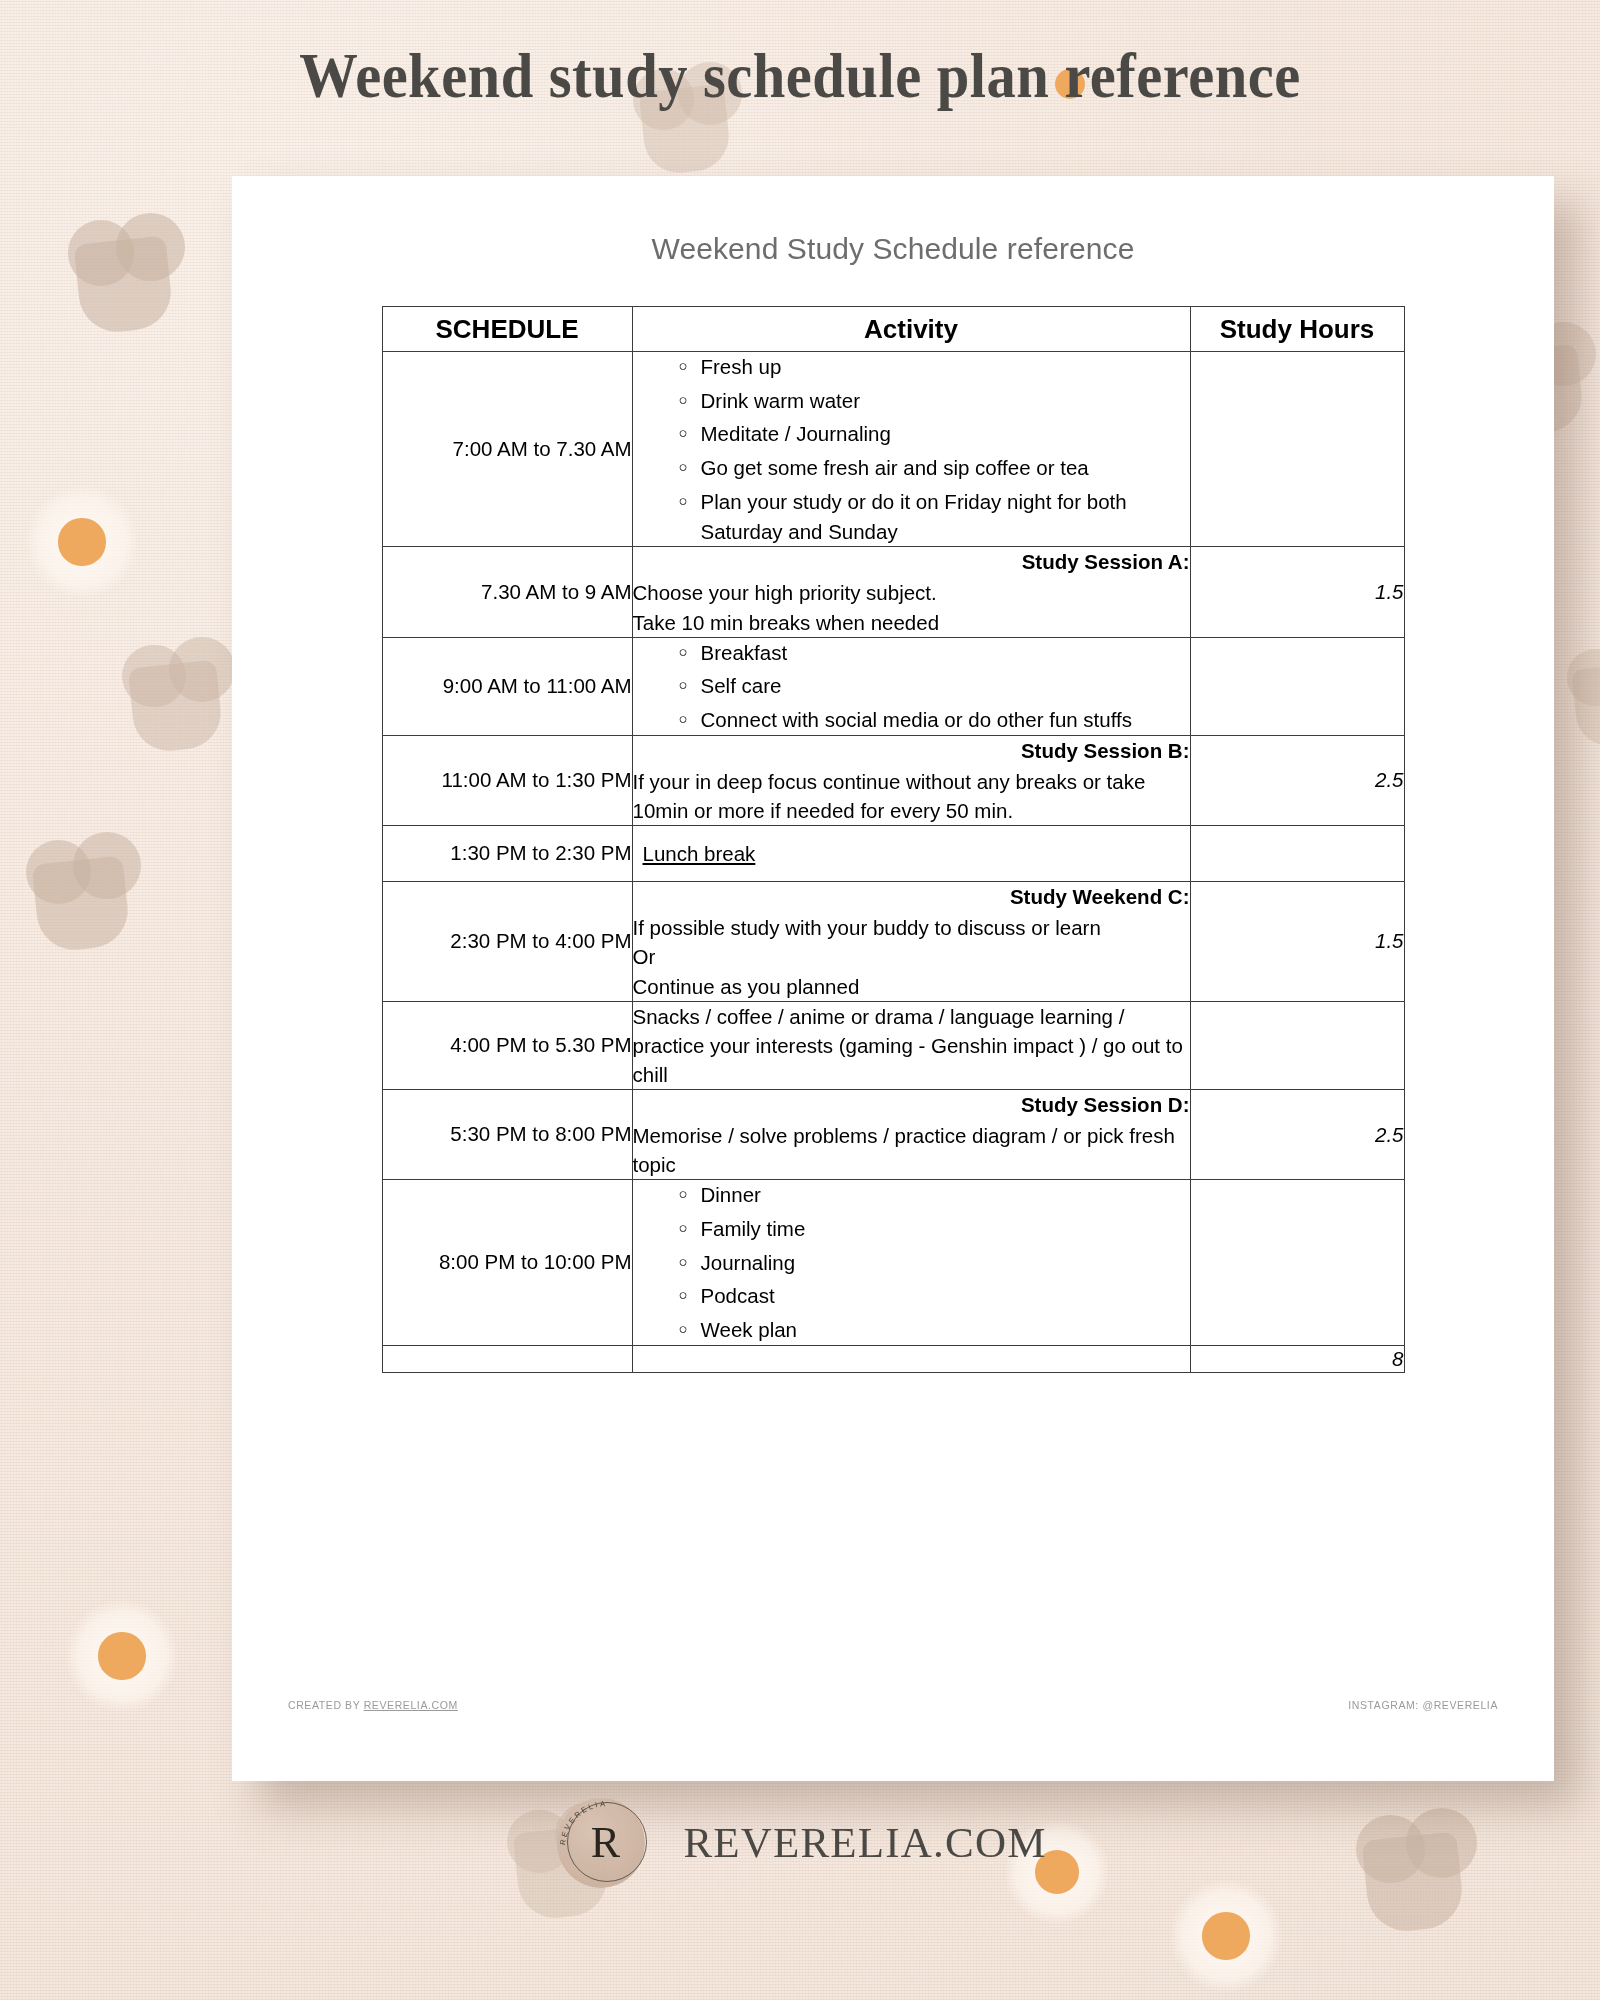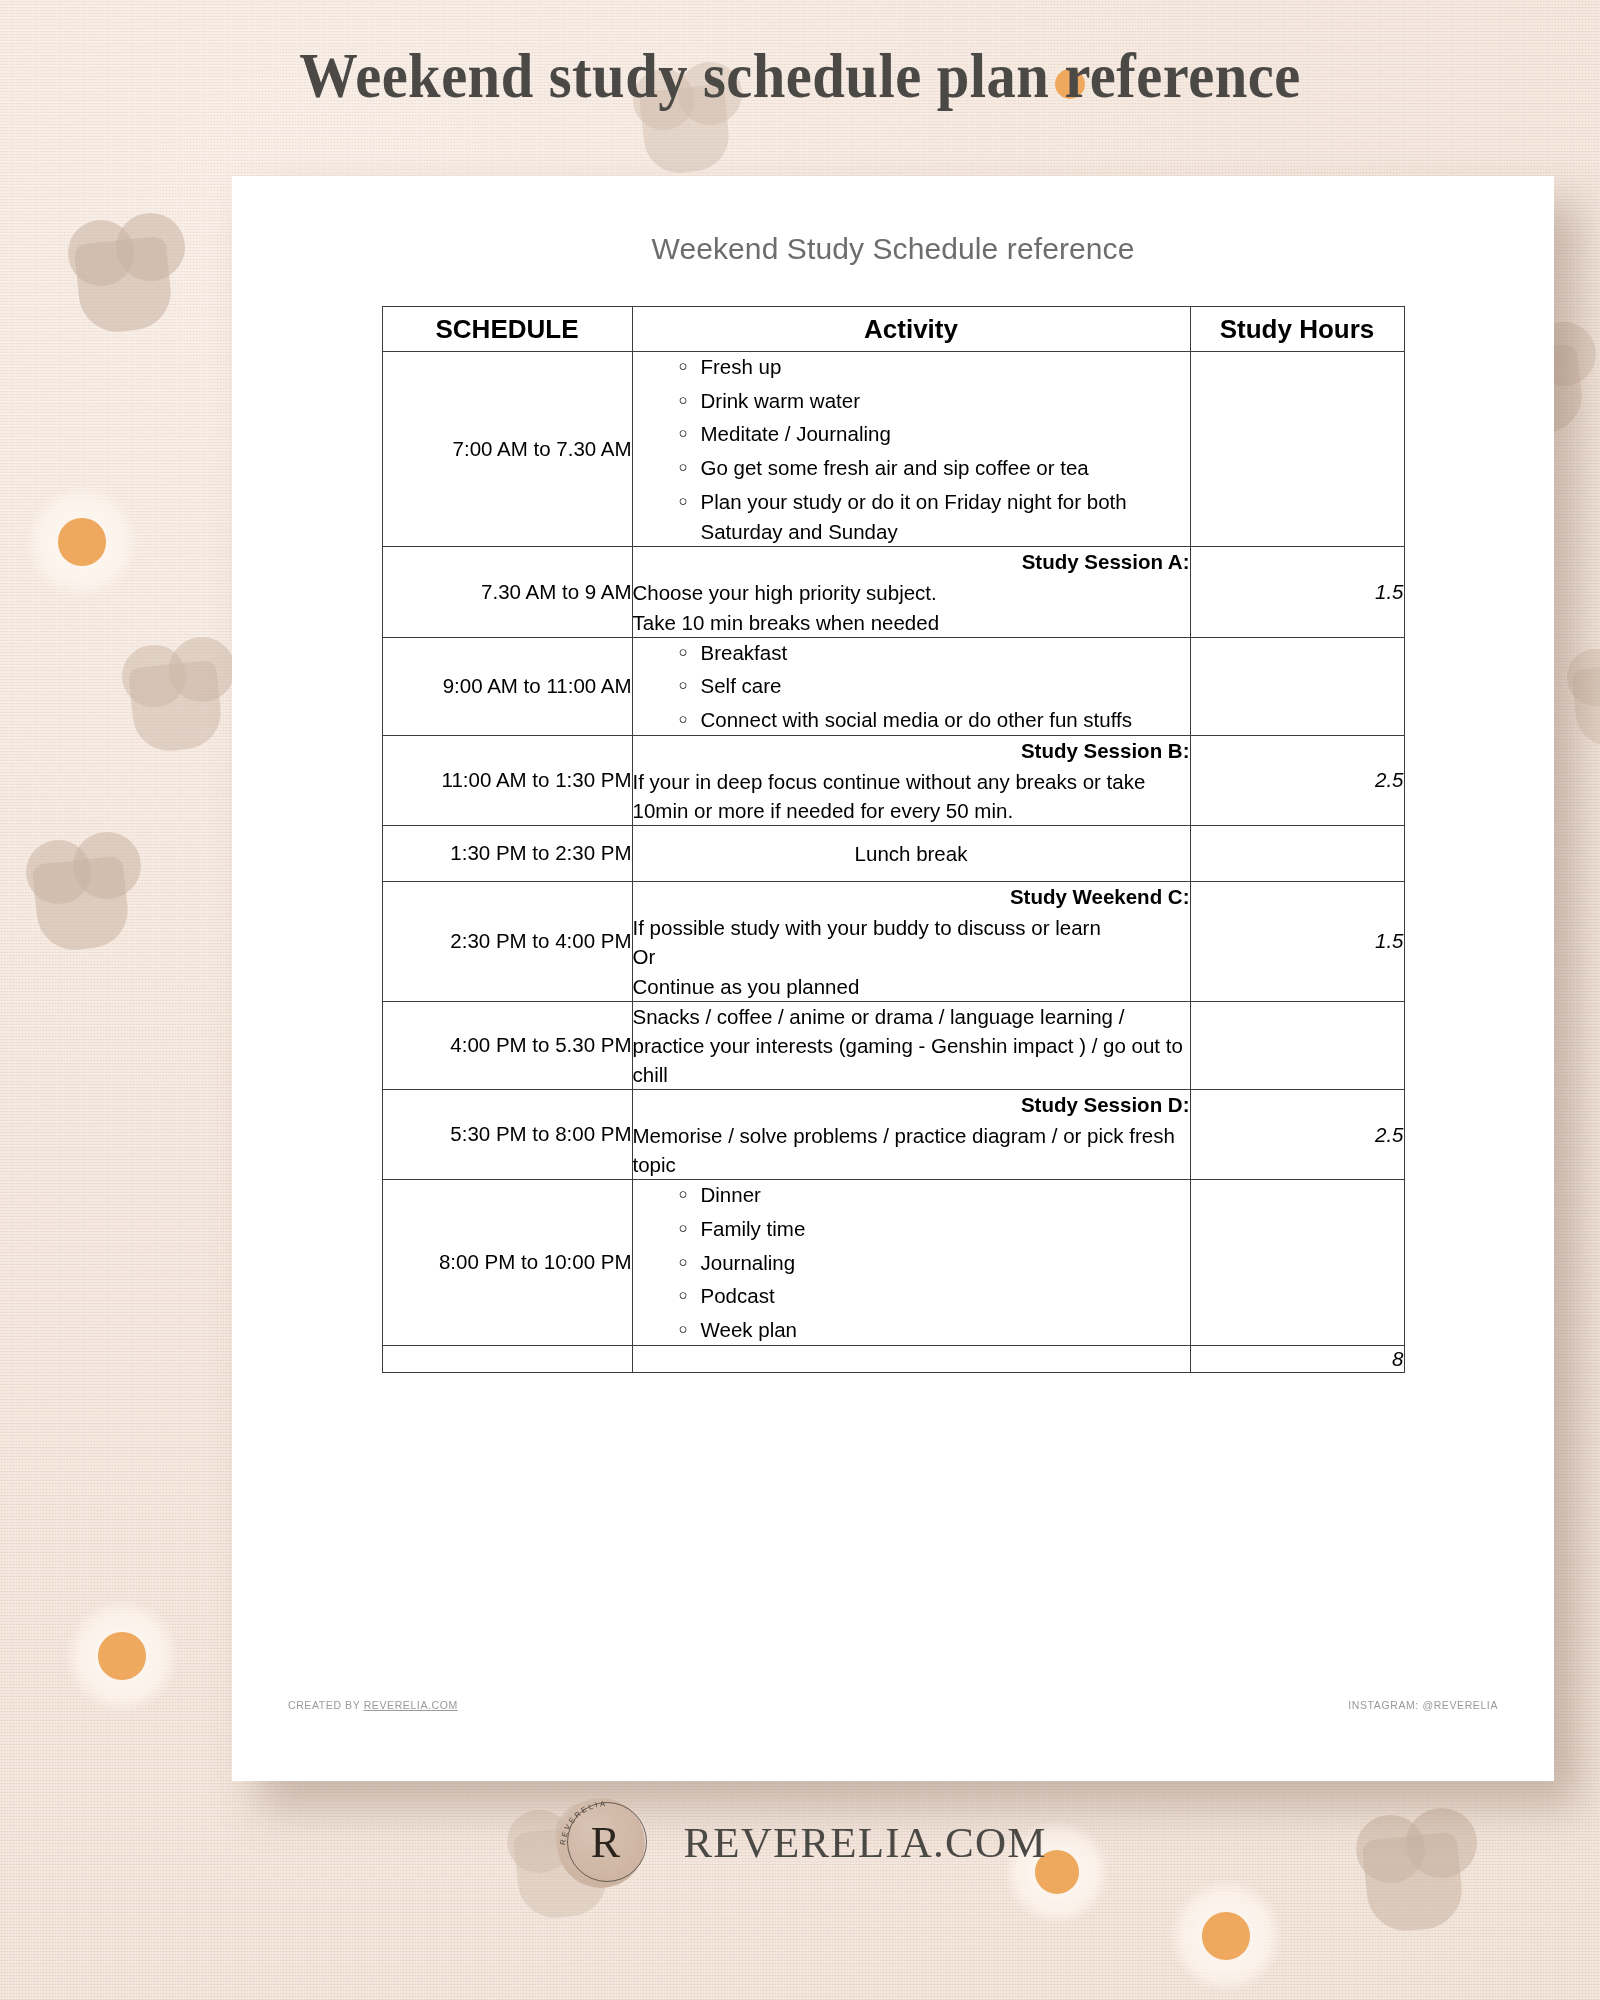--- a/index.html
+++ b/index.html
@@ -145,22 +145,22 @@
   td.hours {
     text-align: right;
     padding: 6px 4px;
     font-style: italic;
   }
   td.activity {
     padding: 13px 18px 13px 22px;
     line-height: 1.42;
   }
   td.activity.centered {
-    text-align: center;
     padding: 13px 10px;
+    text-decoration: underline;
   }
 
   ul.bullets {
     margin: 0;
     padding: 0 0 0 46px;
     list-style: none;
   }
   ul.bullets li {
     position: relative;
     padding-left: 22px;

